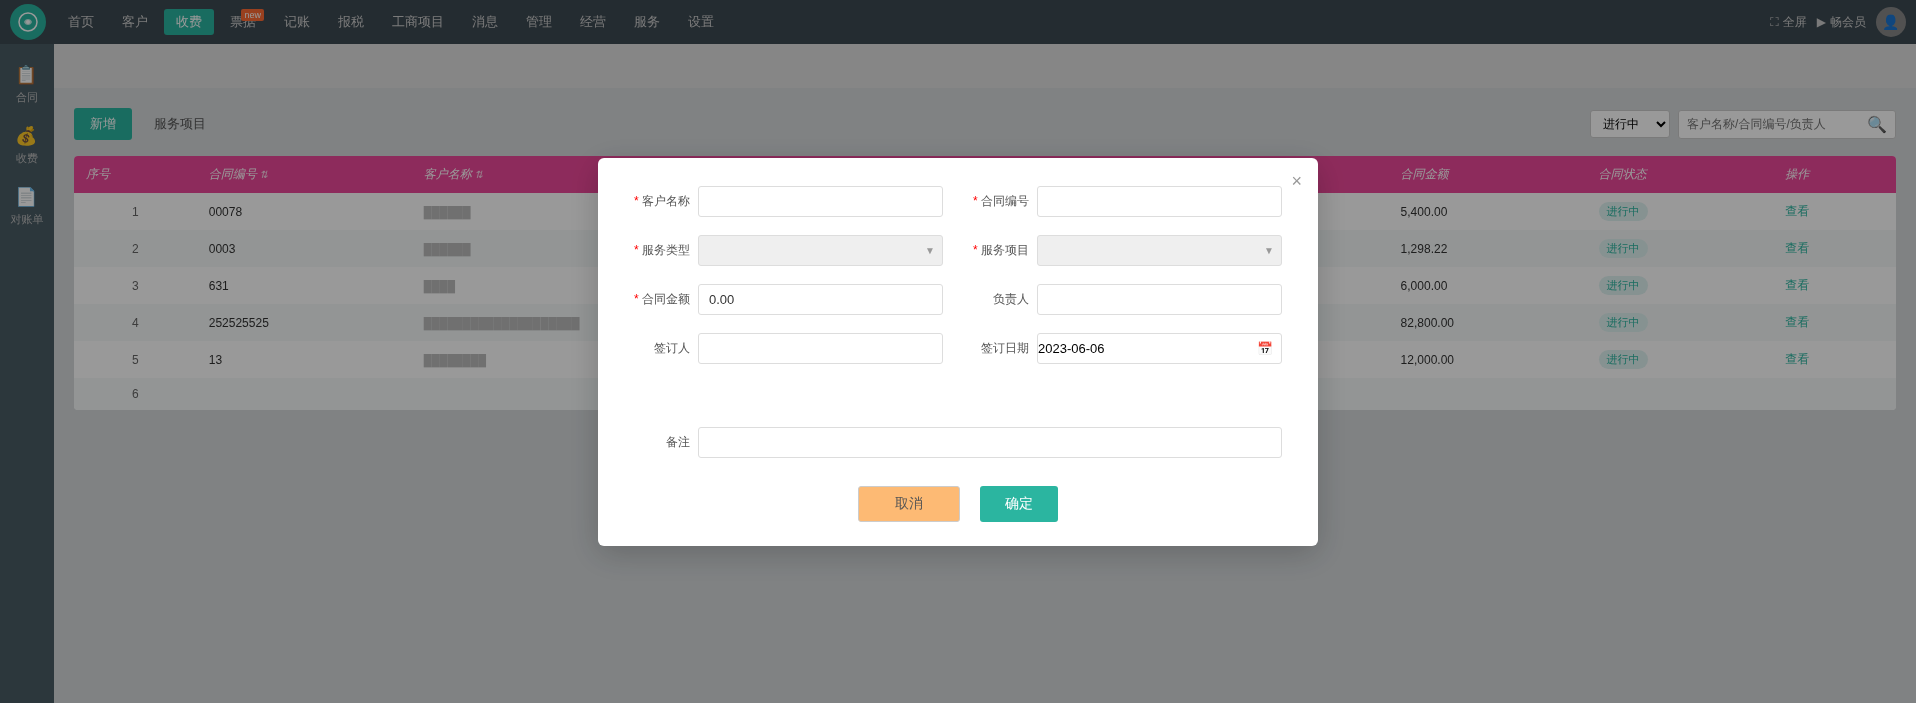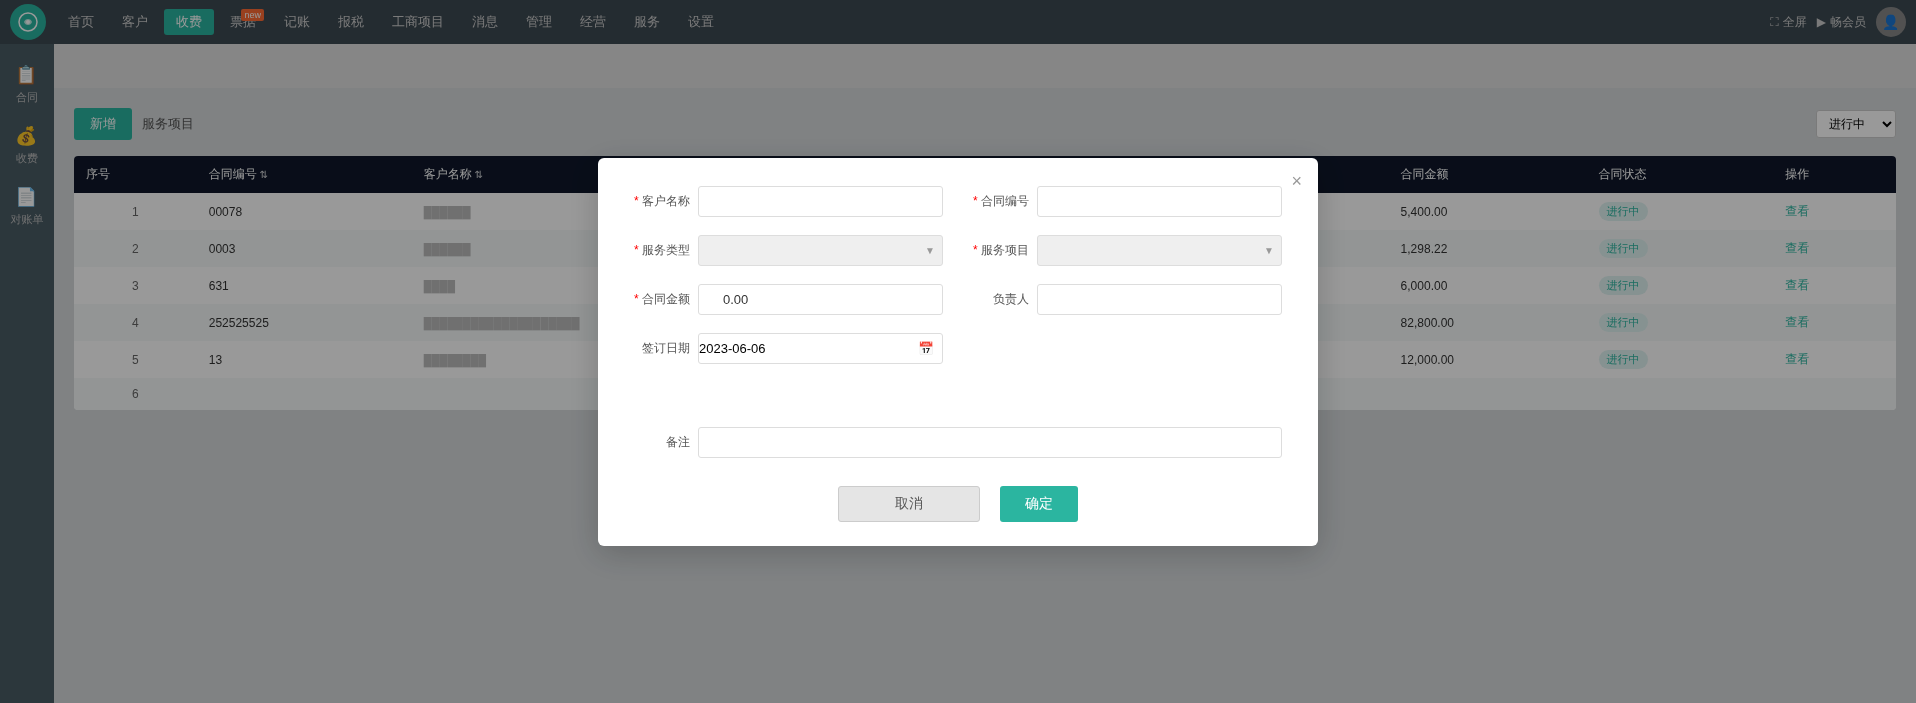--- a/index.html
+++ b/index.html
@@ -63,21 +63,21 @@
     .main {
       margin-left: 54px;
       margin-top: 44px;
       padding: 20px;
       background: #d5d9db;
       min-height: calc(703px - 44px);
     }
 
     
     .toolbar {
-      display: flex; align-items: center; gap: 10px; margin-bottom: 16px;
+      display: flex; align-items: center; gap: 22px; margin-bottom: 16px;
     }
     .btn-new {
       background: #2bb5a0; color: white; border: none; padding: 7px 16px;
       font-size: 13px; cursor: pointer; border-radius: 3px;
     }
     .toolbar-label {
       font-size: 13px; color: #555;
     }
     .toolbar-spacer { flex: 1; }
     .toolbar-filter {
@@ -93,21 +93,21 @@
     }
     .search-input {
       border: none; outline: none; font-size: 12px; width: 180px;
     }
 
     
     .table-container {
       background: white; border-radius: 4px; overflow: hidden;
     }
     table { width: 100%; border-collapse: collapse; font-size: 13px; }
-    thead tr { background: #0f172a; color: white; }
+    thead tr { background: #ec4899; color: white; font-style: italic; }
     thead th { padding: 10px 12px; text-align: left; font-weight: normal; font-size: 12px; }
     thead th.sortable::after { content: " ⇅"; font-size: 10px; opacity: 0.8; }
     tbody tr:nth-child(even) { background: #f5f9f9; }
     tbody td { padding: 9px 12px; color: #333; font-size: 12px; }
     .status-badge {
       display: inline-block; padding: 2px 8px; border-radius: 10px;
       font-size: 11px;
     }
     .status-active { background: #e0f4f2; color: #2bb5a0; }
     .link-view { color: #2bb5a0; cursor: pointer; font-size: 12px; }
@@ -137,21 +137,21 @@
     .form-row {
       display: flex; align-items: center; gap: 8px;
     }
     .form-label {
       font-size: 12px; color: #555; white-space: nowrap; min-width: 56px; text-align: right;
     }
     .form-label.required::before {
       content: "* "; color: red;
     }
     .form-input {
-      flex: 1; border: 1px solid #ddd; padding: 7px 24px; font-size: 13px;
+      flex: 1; border: 1px solid #ddd; padding: 7px 10px; font-size: 13px;
       border-radius: 3px; outline: none; color: #333;
     }
     .form-select-wrap {
       flex: 1; position: relative;
     }
     .form-select {
       width: 100%; border: 1px solid #ddd; padding: 7px 28px 7px 10px;
       font-size: 13px; border-radius: 3px; outline: none; appearance: none; cursor: pointer;
     }
     .form-select-wrap::after {
@@ -167,22 +167,22 @@
     }
     .form-date-wrap::after {
       content: "📅"; position: absolute; right: 8px; top: 50%; transform: translateY(-50%);
       font-size: 13px; color: #999; pointer-events: none;
     }
     .form-full { grid-column: 1 / -1; margin-top: 45px; }
     .modal-footer {
       display: flex; justify-content: center; gap: 20px; margin-top: 28px;
     }
     .btn-cancel {
-      background: #e5e5e5; color: #555; border: 1px solid #ccc;
-      padding: 8px 56px; font-size: 14px; cursor: pointer; border-radius: 3px;
+      background: #fdba74; color: #555; border: 1px solid #ccc;
+      padding: 8px 36px; font-size: 14px; cursor: pointer; border-radius: 3px;
     }
     .btn-confirm {
       background: #2bb5a0; color: white; border: none;
       padding: 8px 25px; font-size: 14px; cursor: pointer; border-radius: 3px;
     }
   </style>
 </head>
 <body>
 
 <div class="topnav">
@@ -245,20 +245,24 @@
   <div class="toolbar">
     <button class="btn-new">新增</button>
     <span class="toolbar-label">服务项目</span>
     <div class="toolbar-spacer"></div>
     <div class="toolbar-filter">
       <select class="filter-select">
         <option>进行中</option>
         <option>全部</option>
         <option>已结束</option>
       </select>
+      <div class="search-box">
+        <input class="search-input" type="text" placeholder="客户名称/合同编号/负责人" style="">
+        <span style="color:#999;cursor:pointer;">🔍</span>
+      </div>
     </div>
   </div>
 
   <div class="table-container">
     <table>
       <thead>
         <tr>
           <th>序号</th>
           <th class="sortable">合同编号</th>
           <th class="sortable">客户名称</th>
@@ -390,20 +394,24 @@
       <div class="form-row">
         <span class="form-label required">合同金额</span>
         <input class="form-input" type="text" value="0.00" style="">
       </div>
       <div class="form-row">
         <span class="form-label">负责人</span>
         <input class="form-input" type="text" style="">
       </div>
 
       <div class="form-row">
+        <span class="form-label">签订人</span>
+        <input class="form-input" type="text" style="">
+      </div>
+      <div class="form-row">
         <span class="form-label">签订日期</span>
         <div class="form-date-wrap">
           <input class="form-date" type="text" value="2023-06-06" style="">
         </div>
       </div>
 
       <div class="form-row form-full">
         <span class="form-label">备注</span>
         <input class="form-input" type="text" style="">
       </div>

